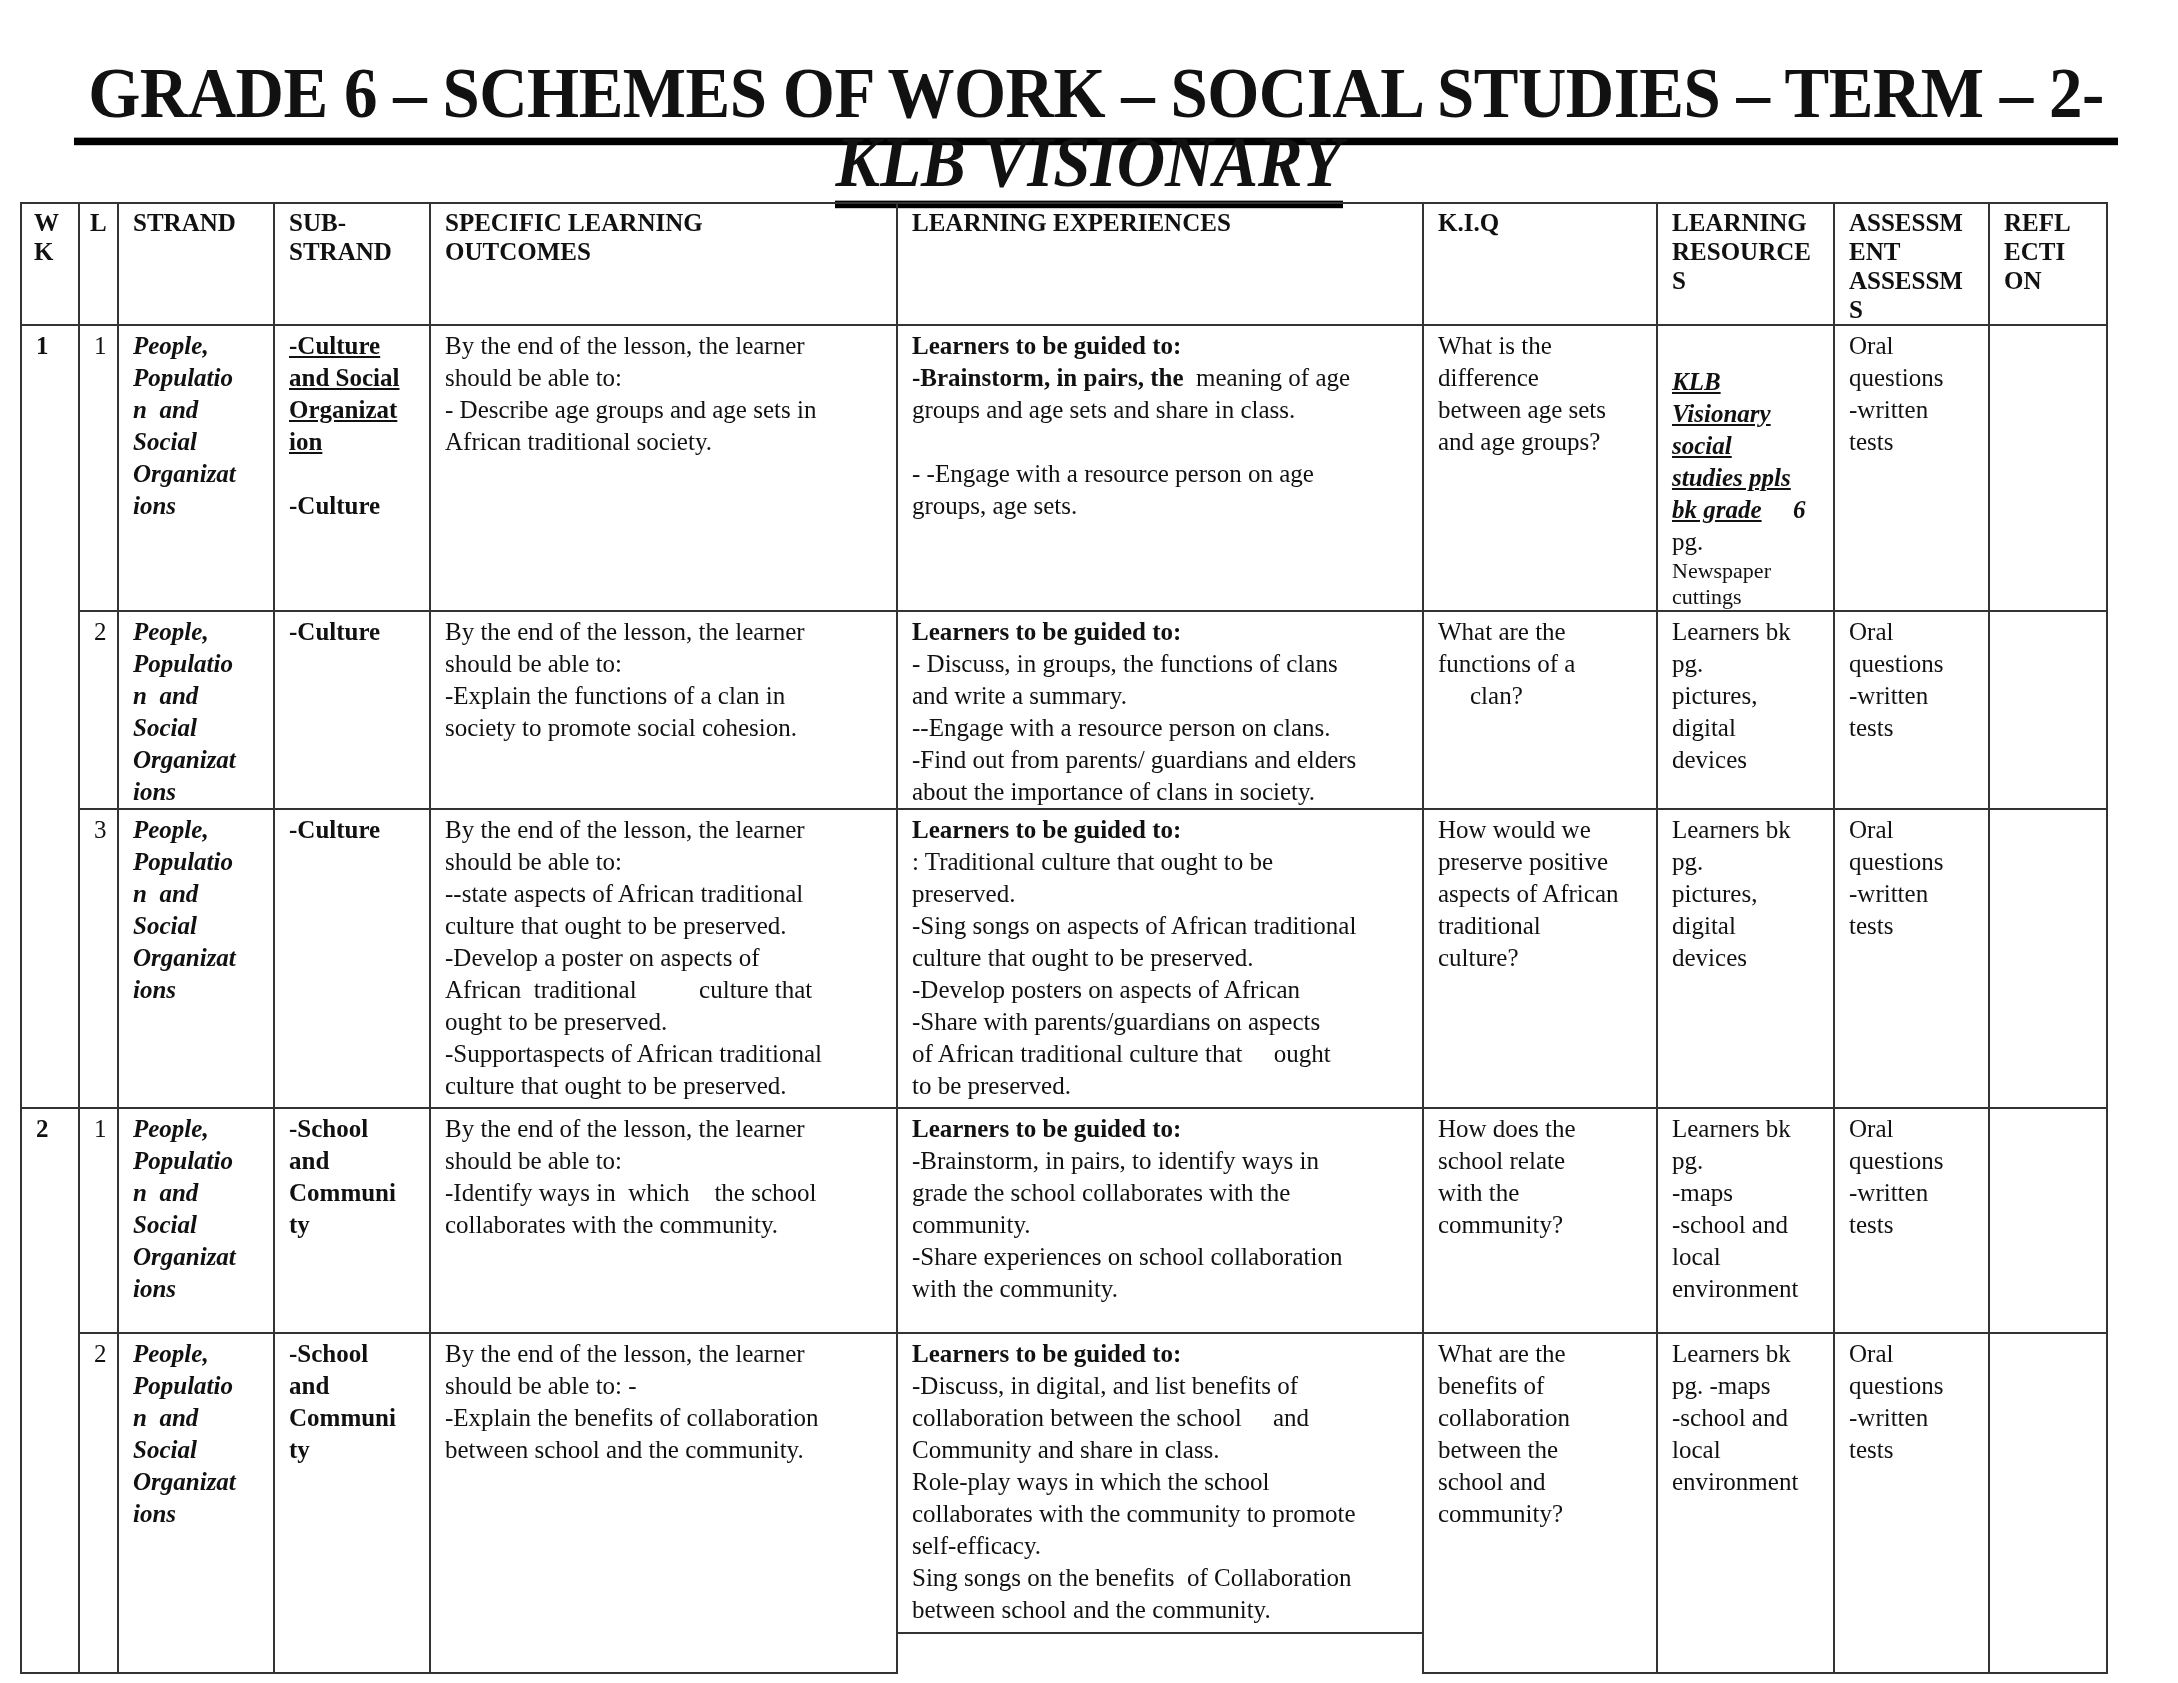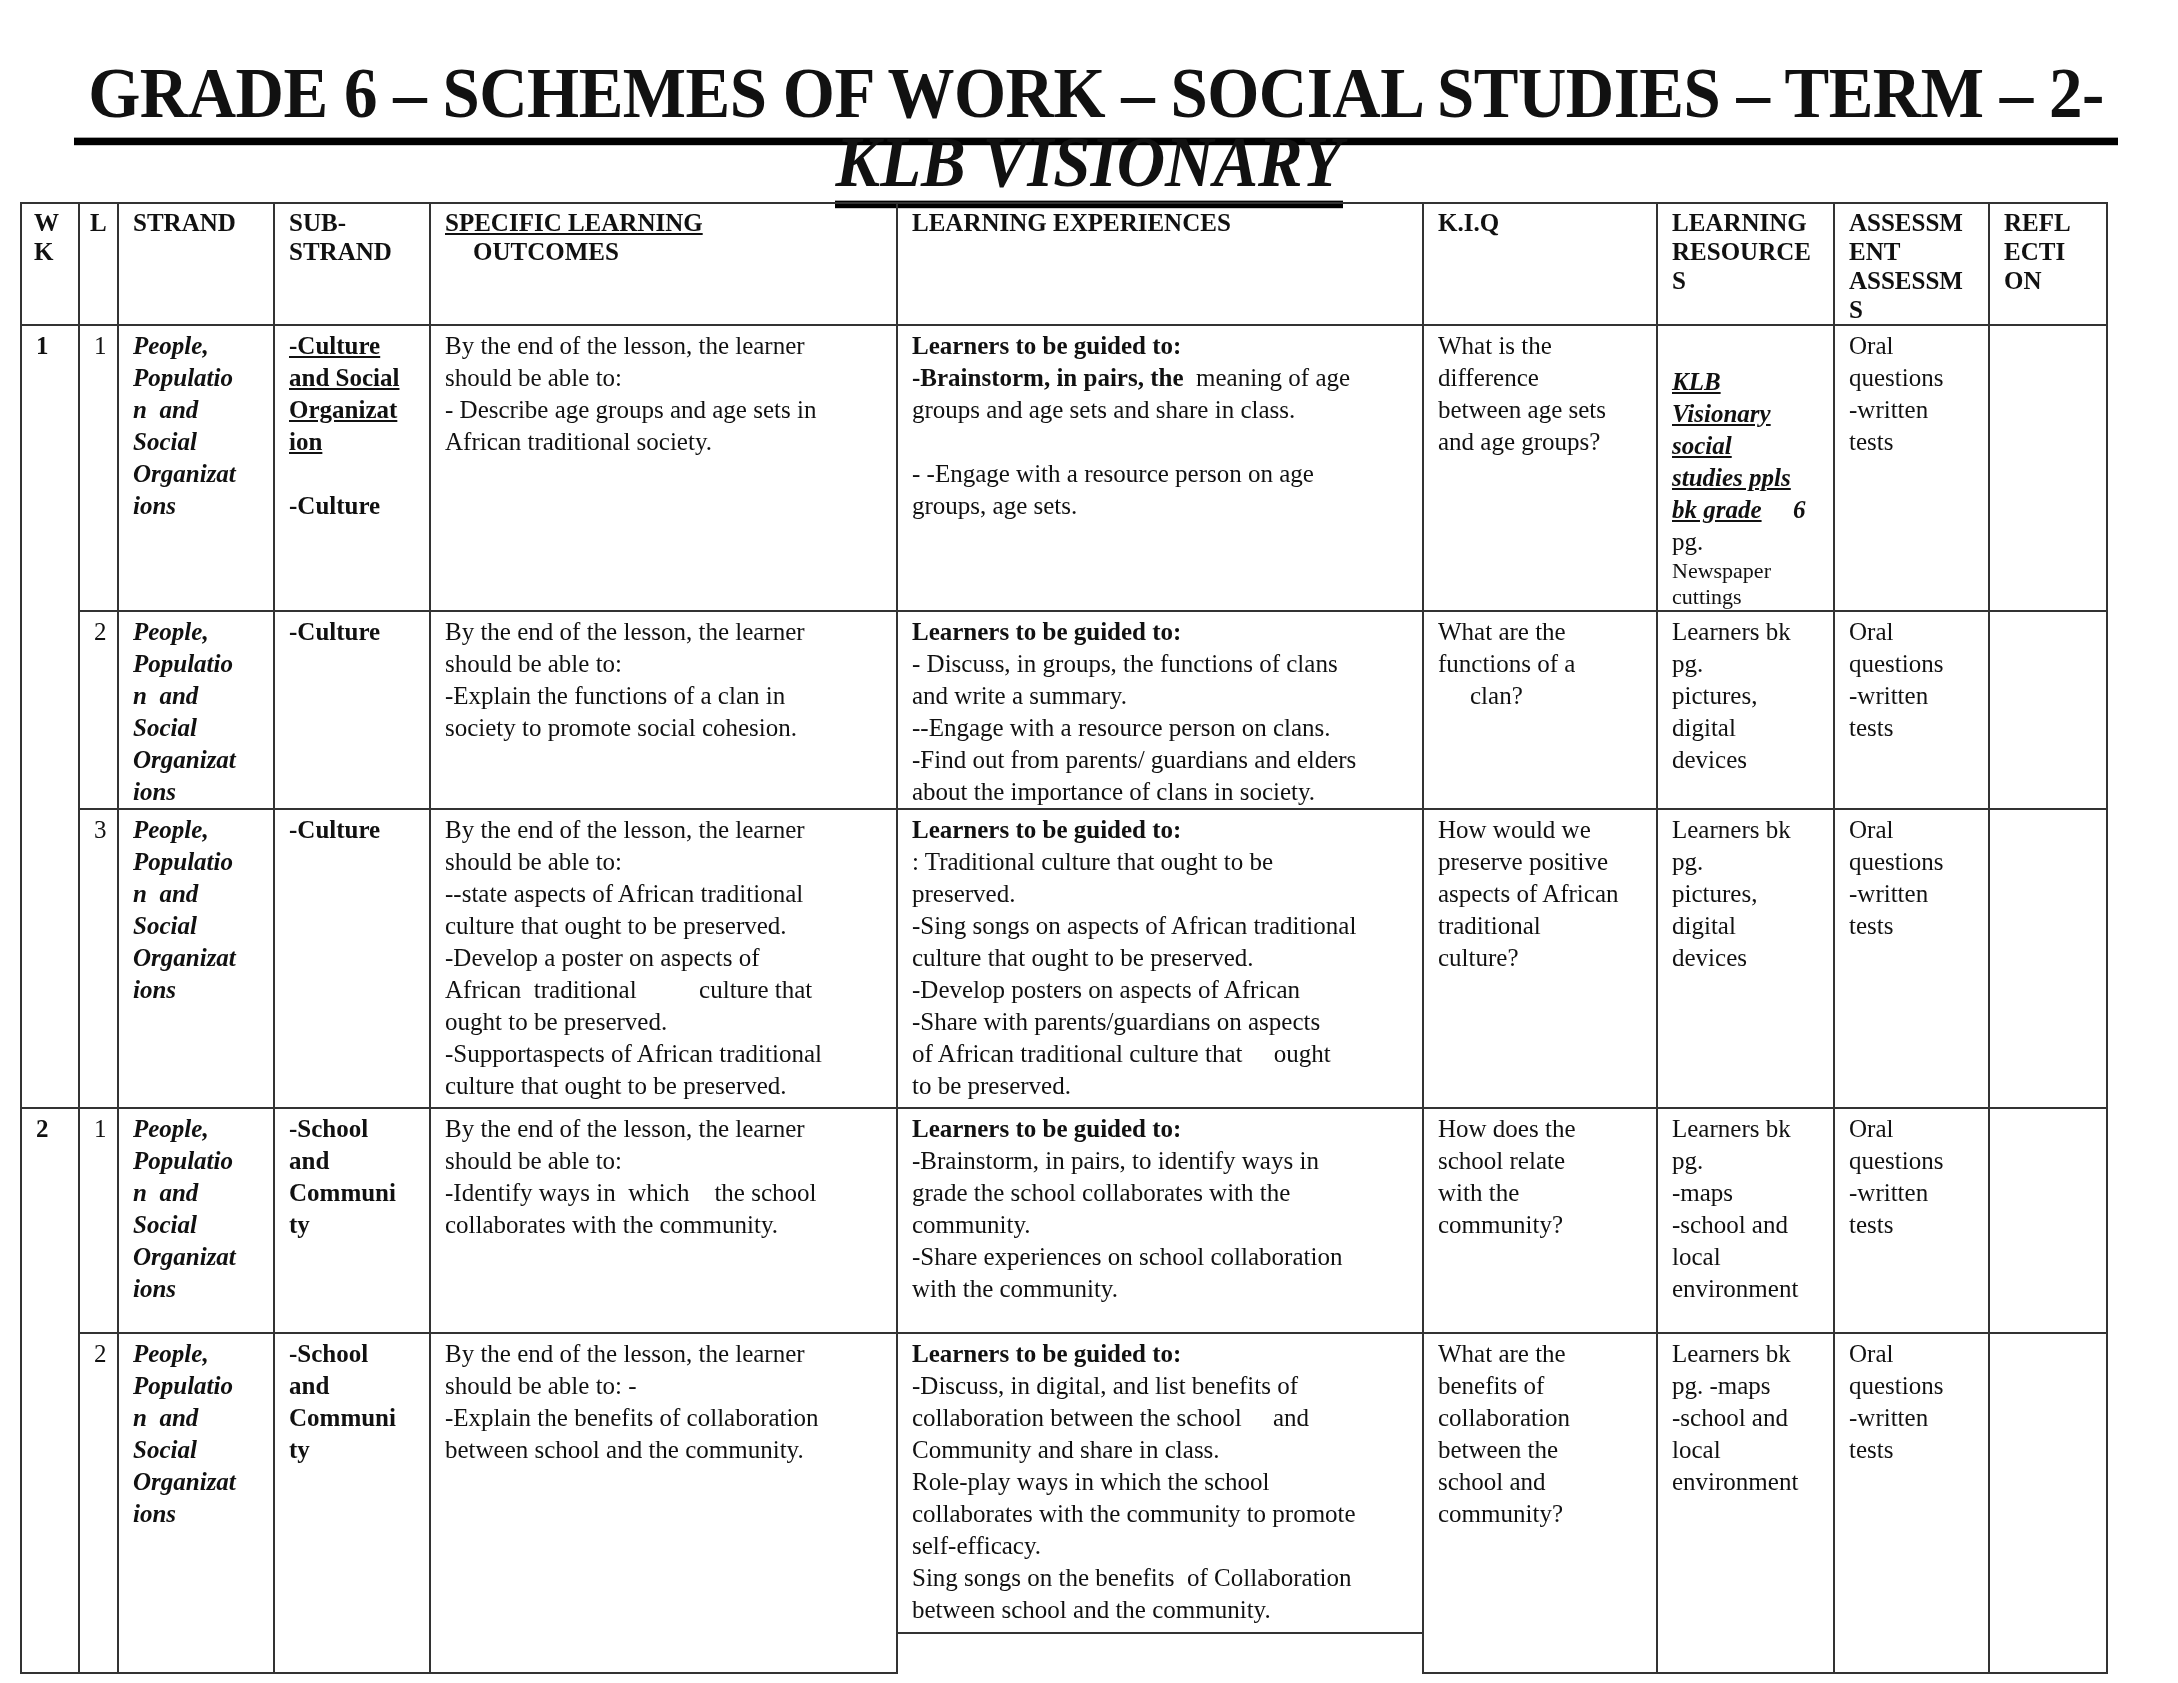--- a/index.html
+++ b/index.html
@@ -69,22 +69,22 @@
         </th>
       <th style="padding-left:10px">L</th>
       <th>
           <span class="line" style="white-space: pre;">STRAND</span>
         </th>
       <th>
           <span class="line" style="white-space: pre;">SUB-</span>
           <span class="line" style="white-space: pre;">STRAND</span>
         </th>
       <th>
-          <span class="line" style="white-space: pre; text-decoration: underline;">SPECIFIC LEARNING</span>
-          <span class="line" style="white-space: pre; margin-left: 28px;">OUTCOMES</span>
+          <span class="line" style="white-space: pre;">SPECIFIC LEARNING</span>
+          <span class="line" style="white-space: pre;">OUTCOMES</span>
         </th>
       <th>LEARNING EXPERIENCES</th>
       <th>K.I.Q</th>
       <th>
           <span class="line" style="white-space: pre;">LEARNING</span>
           <span class="line" style="white-space: pre;">RESOURCE</span>
           <span class="line" style="white-space: pre;">S</span>
         </th>
       <th>
           <span class="line" style="white-space: pre;">ASSESSM</span>

